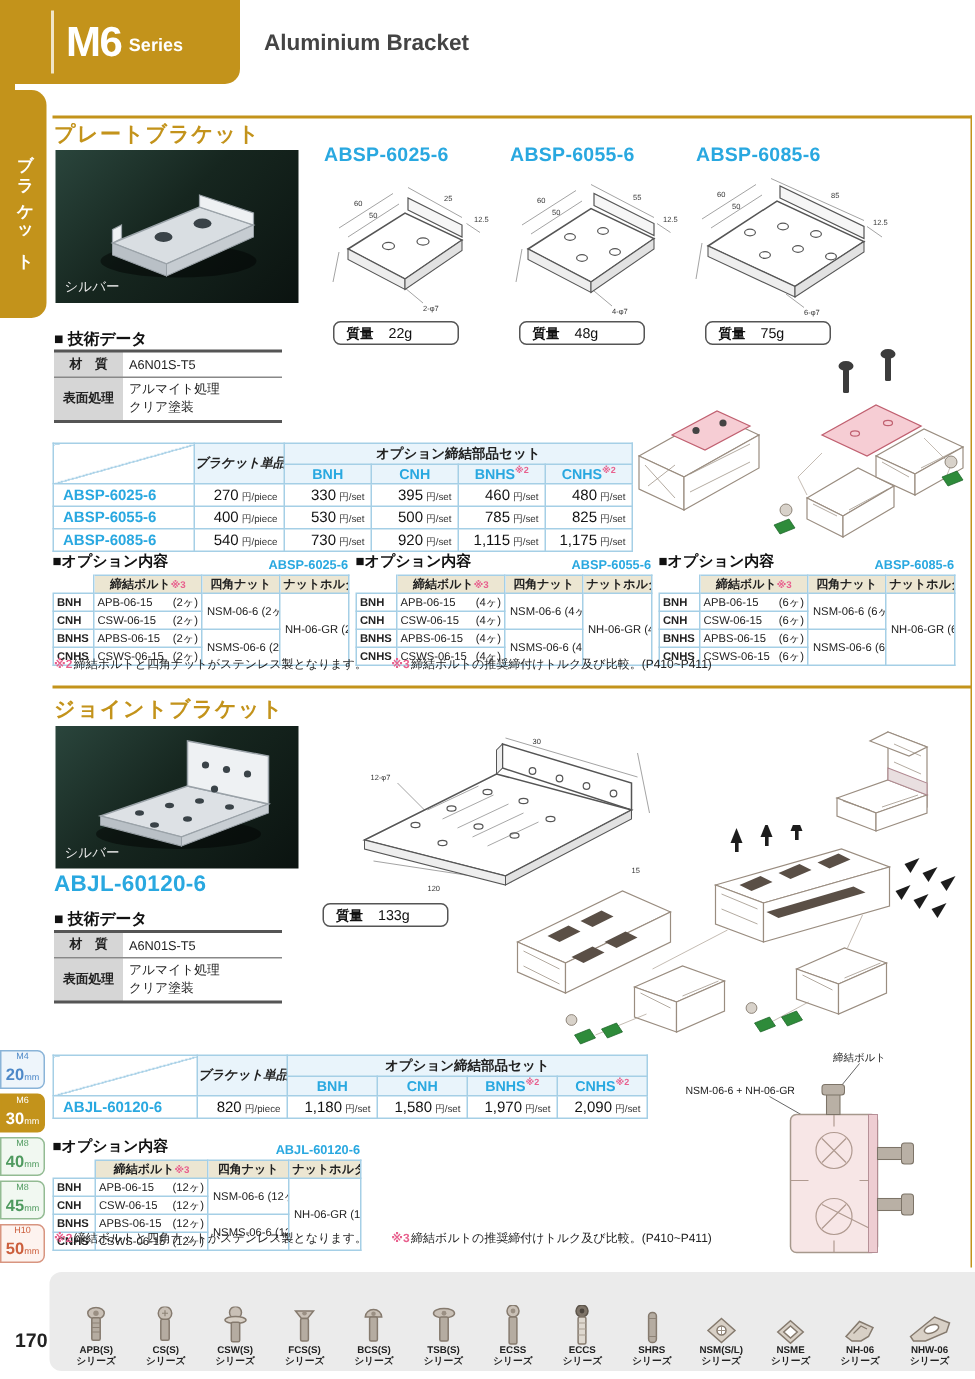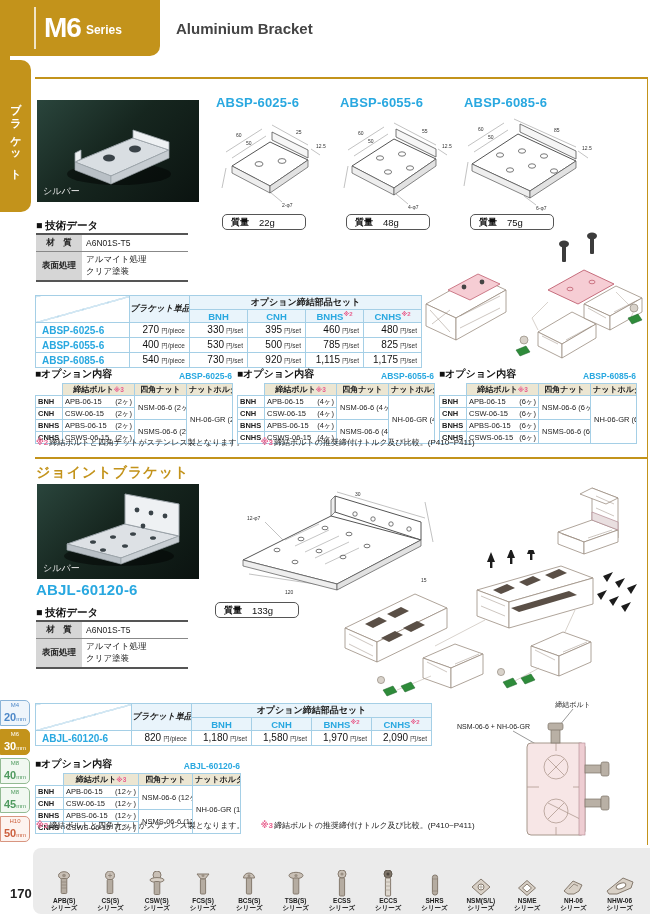--- a/index.html
+++ b/index.html
@@ -116,20 +116,21 @@
   <div class="page-title">Aluminium Bracket</div>
 
   <div class="side-tab">
     <span>ブラケット</span>
   </div>
 
   <div class="goldline" style="left:35px;top:77px;width:613px;"></div>
   <div class="goldline" style="left:35px;top:457px;width:613px;"></div>
   <div class="right-border"></div>
 
+  <div class="sec-title" style="left:36px;top:81px;">プレートブラケット</div>
 
   <div class="photo" style="top:100px;height:102px;">
     <svg width="162" height="102" viewBox="0 0 162 102">
       <ellipse cx="82" cy="74" rx="52" ry="11" fill="rgba(0,0,0,.45)"></ellipse>
       <polygon points="38,62 96,38 132,50 74,76" fill="#d9dee2" stroke="#9aa2a8" stroke-width="1"></polygon>
       <polygon points="38,62 74,76 74,84 38,70" fill="#b9c0c6" stroke="#9aa2a8" stroke-width=".7"></polygon>
       <polygon points="74,76 132,50 132,58 74,84" fill="#c6ccd1" stroke="#9aa2a8" stroke-width=".7"></polygon>
       <polygon points="96,38 132,50 132,42 96,30" fill="#eef1f3" stroke="#9aa2a8" stroke-width=".8"></polygon>
       <polygon points="38,62 44,59 44,50 38,53" fill="#eef1f3" stroke="#9aa2a8" stroke-width=".8"></polygon>
       <ellipse cx="72" cy="58" rx="6" ry="3.4" fill="#3a4348"></ellipse>

